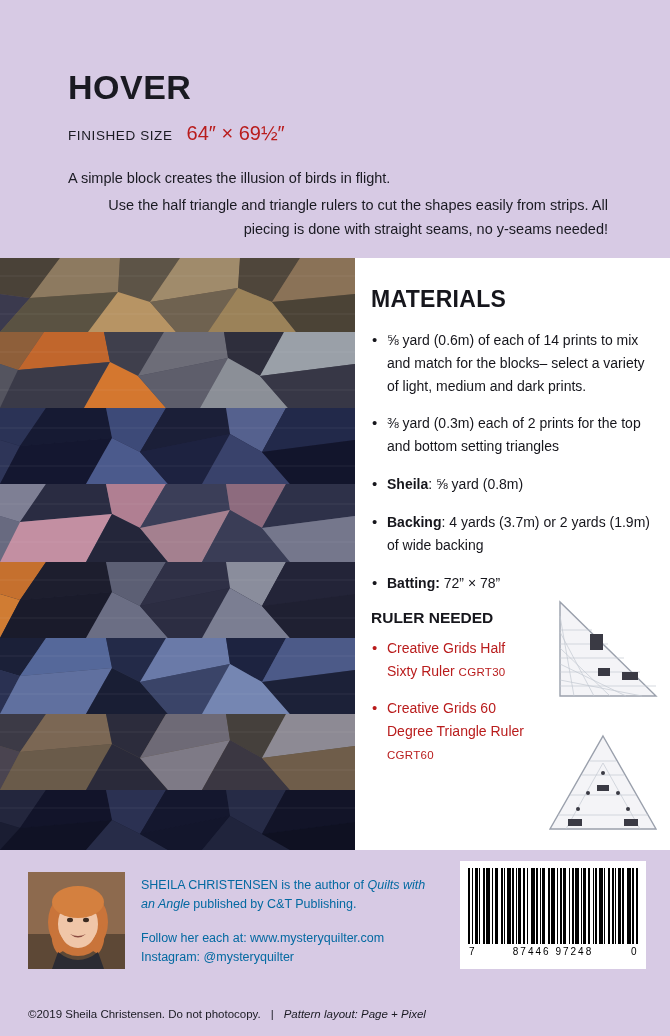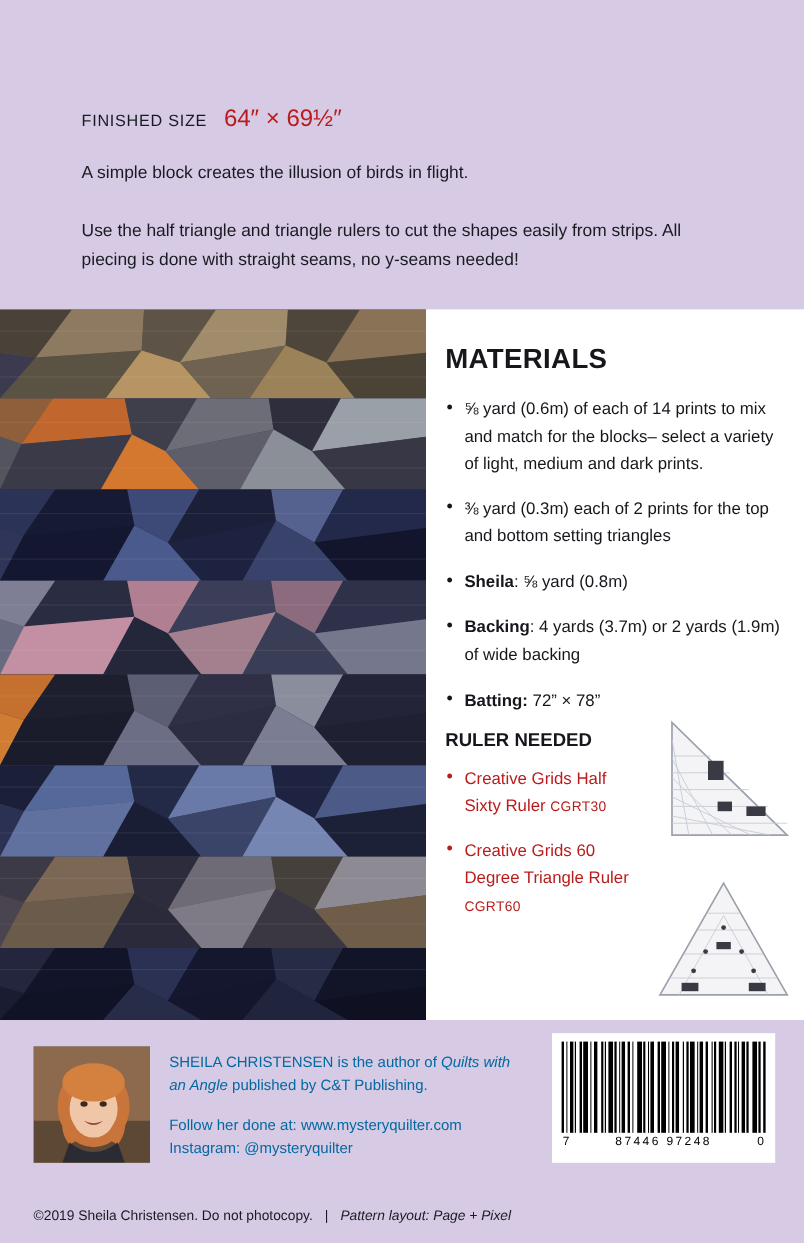--- a/index.html
+++ b/index.html
@@ -45,21 +45,21 @@
     color: #b91c1c;
     font-weight: normal;
   }
   .desc {
     margin-top: 22px;
     font-size: 14.5px;
     line-height: 1.62;
     color: #1a1a22;
     max-width: 540px;
   }
-  .desc p + p { margin-top: 26px; }
+  .desc p + p { margin-top: 4px; text-align: right; }
 
   
   .main {
     position: absolute; left: 0; top: 258px;
     width: 670px; height: 592px;
     display: flex;
   }
   .quilt {
     width: 355px; height: 592px;
     position: relative;
@@ -179,20 +179,21 @@
   }
   .copyright .pipe { padding: 0 10px; }
   .copyright em { font-style: italic; }
 </style>
 </head>
 <body>
 
 <div class="page">
 
   <div class="header">
+    <div class="title">HOVER</div>
     <div class="finished-row">
       <span class="finished-label">FINISHED SIZE</span>
       <span class="finished-size">64″ × 69½″</span>
     </div>
     <div class="desc">
       <p>A simple block creates the illusion of birds in flight.</p>
       <p> Use the half triangle and triangle rulers to cut the shapes easily from strips. All piecing is done with straight seams, no y-seams needed!</p>
     </div>
   </div>
 
@@ -430,21 +431,21 @@
           <ellipse cx="58" cy="48" rx="3" ry="2.2" fill="#3a2a20"></ellipse>
           <path d="M42 62 q8 7 16 0 q-8 4 -16 0" fill="#8a4a40"></path>
           <path d="M30 80 q20 16 40 0 l6 17 h-52 z" fill="#2b2b33"></path>
         </svg>
       </div>
       <div class="bio">
         <div>
           <span>SHEILA CHRISTENSEN</span><span> is the author of </span><em>Quilts with an Angle</em><span> published by C&amp;T Publishing.</span>
         </div>
         <div class="sep"></div>
-        <div>Follow her done at: www.mysteryquilter.com</div>
+        <div>Follow her each at: www.mysteryquilter.com</div>
         <div>Instagram: @mysteryquilter</div>
       </div>
     </div>
 
     <div class="barcode-box">
       <div class="bars">
         <span style="width:2px"></span>
           <span style="width:2px;background:#fff"></span>
         <span style="width:1px"></span>
           <span style="width:2px;background:#fff"></span>

